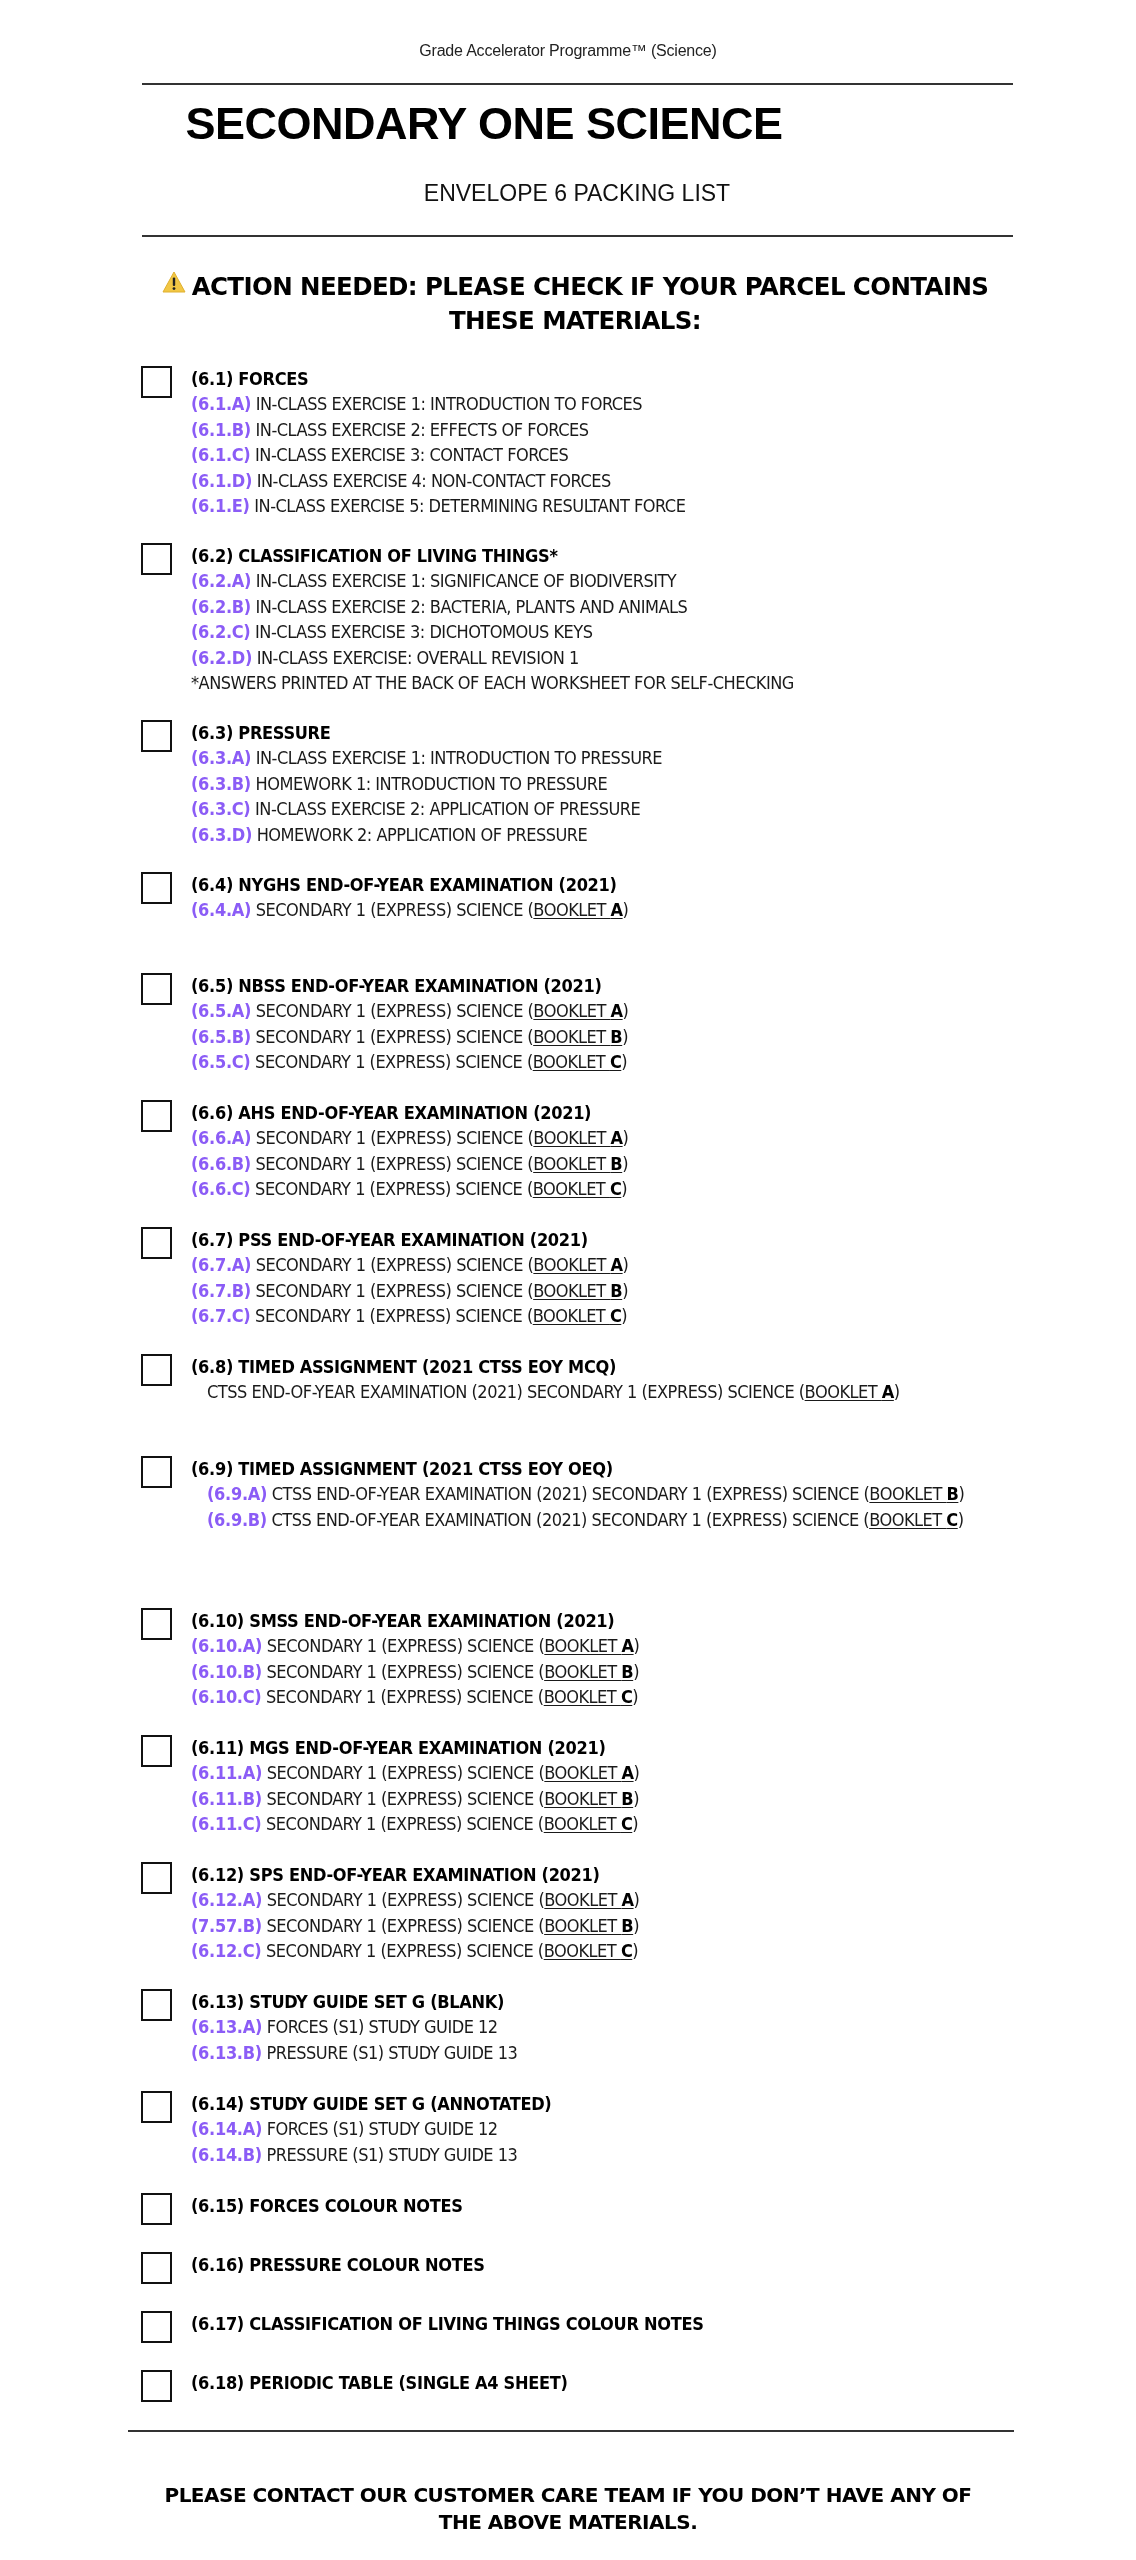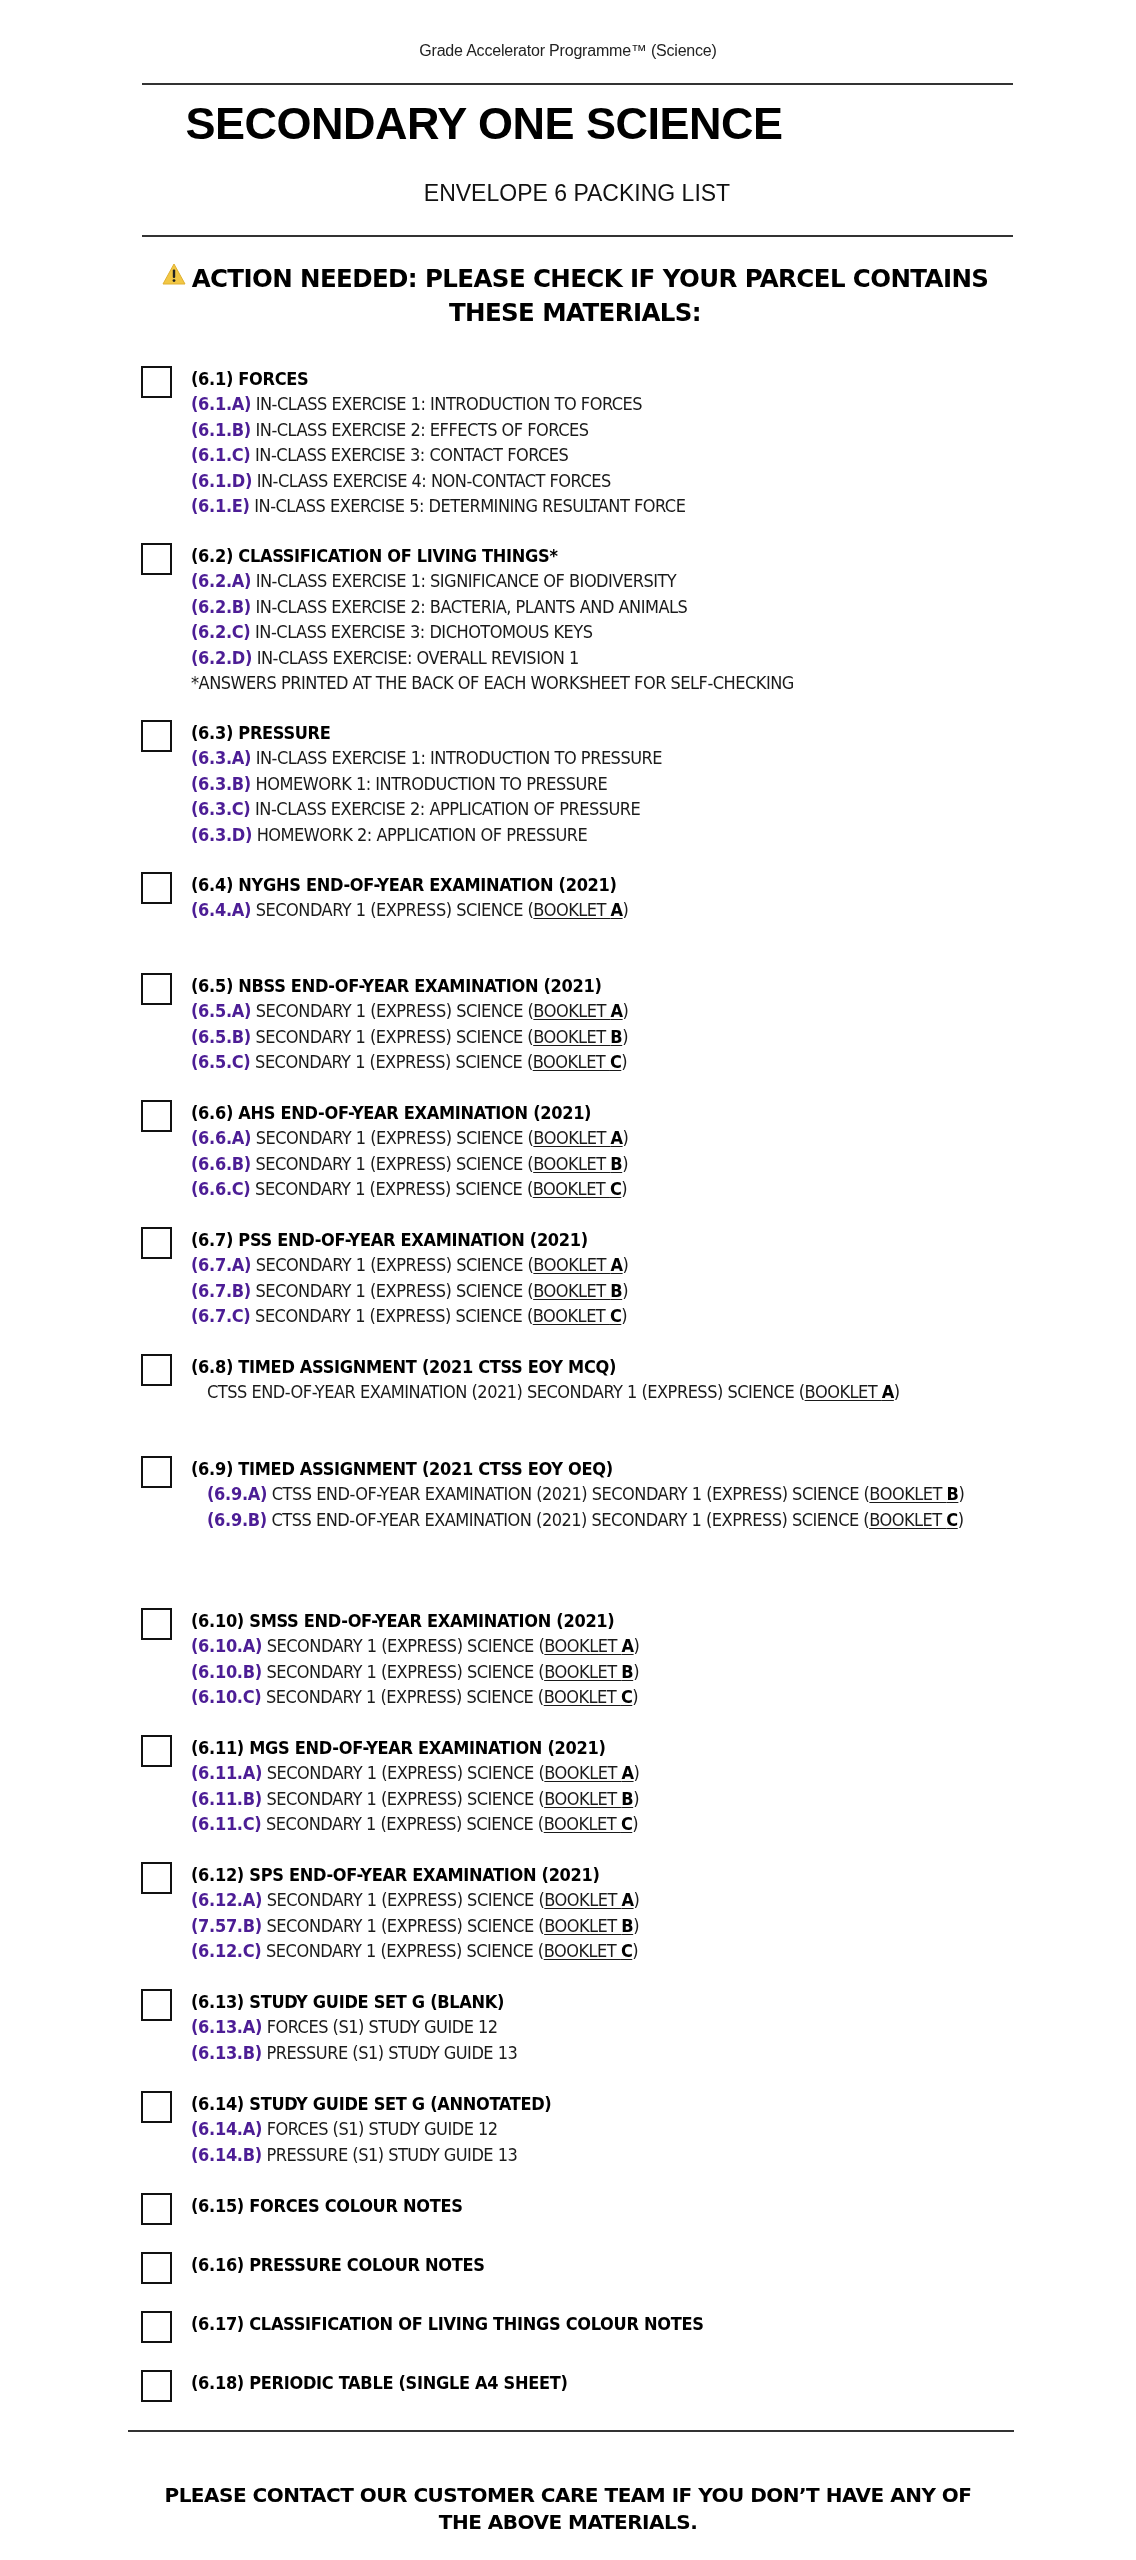--- a/index.html
+++ b/index.html
@@ -8,31 +8,31 @@
   .brand { position: absolute; top: 42px; left: 0; width: 1136px; text-align: center;
     font-family: "Liberation Sans", sans-serif; font-size: 16px; color: #222; letter-spacing: -0.2px; }
   .rule { position: absolute; height: 2px; background: #333; }
   .rule.r1 { top: 83px; left: 142px; width: 871px; }
   .rule.r2 { top: 235px; left: 142px; width: 871px; }
   .rule.r3 { top: 2430px; left: 128px; width: 886px; }
   .title { position: absolute; top: 98px; left: 0; width: 968px; text-align: center;
     font-family: "Liberation Sans", sans-serif; font-weight: bold; font-size: 45px; color: #000; letter-spacing: -0.5px; }
   .subtitle { position: absolute; top: 180px; left: 0; width: 1136px; text-align: center;
     font-family: "Liberation Sans", sans-serif; font-size: 23px; color: #111; padding-left: 9px; }
-  .action { position: absolute; top: 262px; left: 150px; width: 850px; text-align: center;
+  .action { position: absolute; top: 270px; left: 150px; width: 850px; text-align: center;
     font-family: "DejaVu Sans", sans-serif; font-weight: bold; font-size: 24.5px; line-height: 34px; color: #000; letter-spacing: -0.6px; }
   .warn { display: inline-block; width: 24px; height: 22px; vertical-align: 2px; margin-right: 6px; }
   .item { position: absolute; left: 141px; width: 900px; }
   .cb { position: absolute; left: 0; top: 0; width: 27px; height: 28px; border: 2.5px solid #111; background: #fff; cursor: pointer; }
   .lines { position: absolute; left: 50px; top: 0; width: 820px;
     font-family: "DejaVu Sans Condensed", "DejaVu Sans", sans-serif; font-size: 18px; line-height: 25.4px; color: #1a1a1a; }
   .lines .head { font-weight: bold; color: #000; letter-spacing: -0.3px; }
   .lines .ln { white-space: nowrap; letter-spacing: -0.5px; font-stretch: condensed; }
   .lines .ln.wrap { white-space: normal; margin-left: 16px; }
-  .code { font-weight: bold; color: #4c1d95; letter-spacing: -0.3px; }
+  .code { font-weight: bold; color: #8b5cf6; letter-spacing: -0.3px; }
   .bk { text-decoration: underline; text-underline-offset: 2px; }
   .bk b { font-weight: bold; color: #000; }
   .footer { position: absolute; top: 2482px; left: 150px; width: 836px; text-align: center;
     font-family: "DejaVu Sans", sans-serif; font-weight: bold; font-size: 20px; line-height: 27px; color: #000; letter-spacing: -0.5px; }
 </style>
 </head>
 <body>
 
 <div class="page">
   <div class="brand">Grade Accelerator Programme™ (Science)</div>

